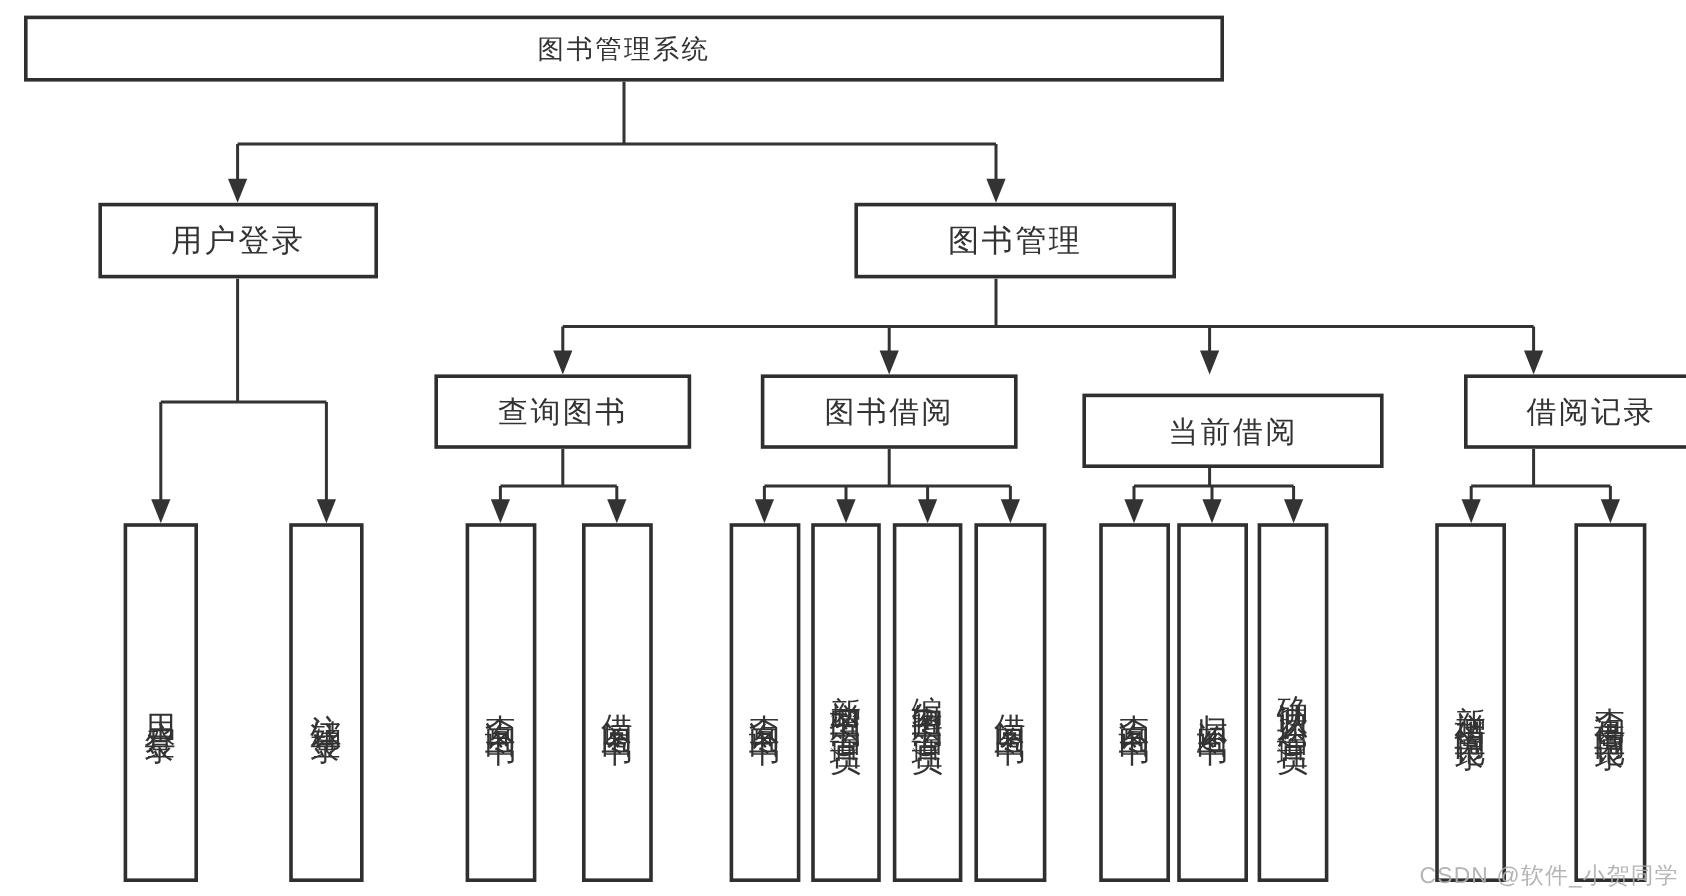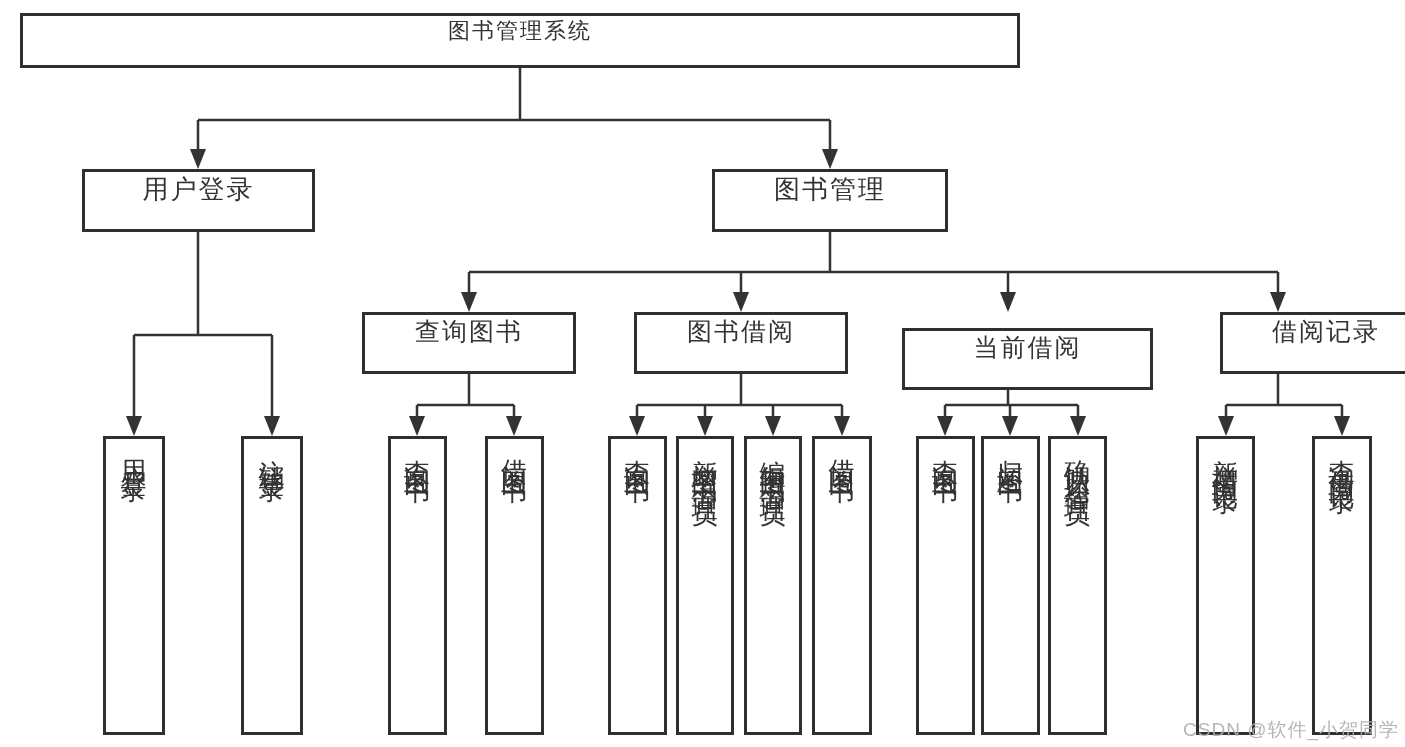--- a/index.html
+++ b/index.html
@@ -21,21 +21,21 @@
     left: 0; top: 0;
     width: 1405px; height: 747px;
     pointer-events: none;
   }
   .box {
     position: absolute;
     box-sizing: border-box;
     background: #ffffff;
     border: 3px solid #2f2f2f;
     display: flex;
-    align-items: flex-start;
+    align-items: center;
     justify-content: center;
     color: #333333;
   }
   .hbox span {
     letter-spacing: 2px;
     white-space: nowrap;
   }
   .root-box   { font-size: 22px; }
   .l2-box     { font-size: 26px; }
   .l3-box     { font-size: 25px; }
@@ -103,21 +103,21 @@
     </g>
   </svg>
 
   <div class="box hbox root-box" style="left:20px; top:13px; width:1000px; height:55px;">
     <span>图书管理系统</span>
   </div>
 
   <div class="box hbox l2-box" style="left:82px; top:169px; width:233px; height:63px;">
     <span>用户登录</span>
   </div>
-  <div class="box hbox l2-box" style="left:712px; top:169px; width:236px; height:63px;">
+  <div class="box hbox l2-box" style="left:712px; top:169px; width:268px; height:63px;">
     <span>图书管理</span>
   </div>
 
   <div class="box hbox l3-box" style="left:362px; top:312px; width:214px; height:62px;">
     <span>查询图书</span>
   </div>
   <div class="box hbox l3-box" style="left:634px; top:312px; width:214px; height:62px;">
     <span>图书借阅</span>
   </div>
   <div class="box hbox l3-box" style="left:902px; top:328px; width:251px; height:62px;">

